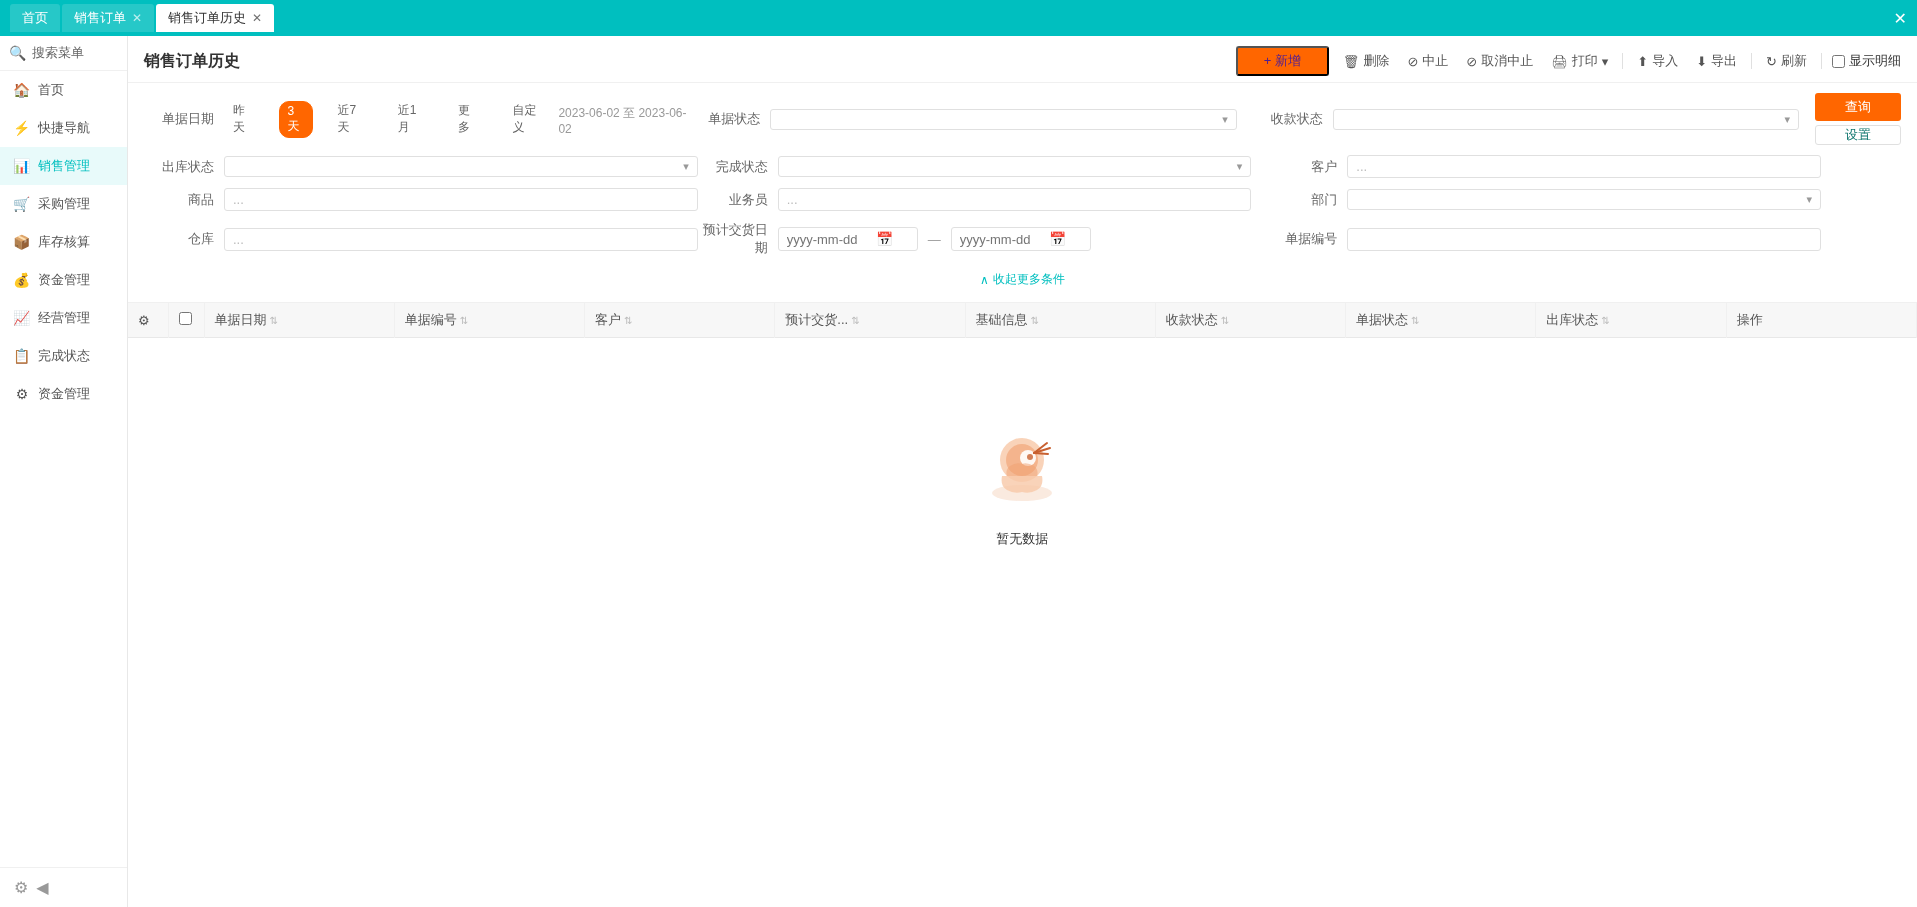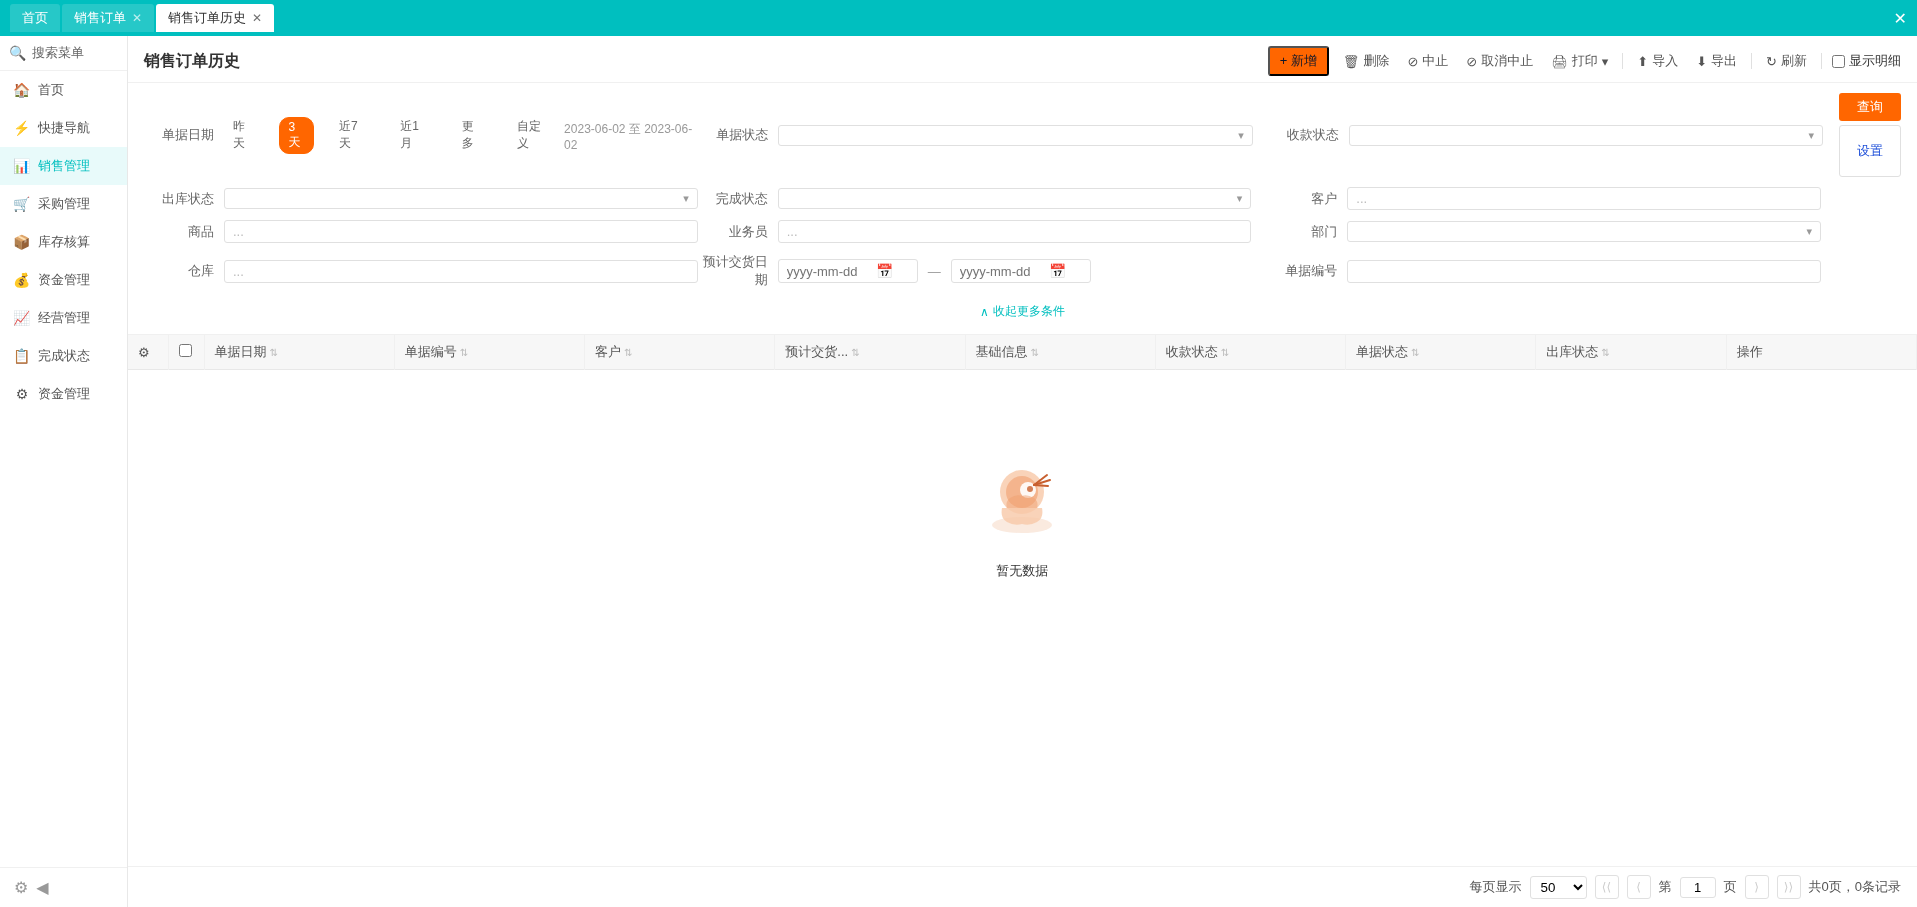--- a/index.html
+++ b/index.html
@@ -26,21 +26,21 @@
     .sidebar-bottom-btn { cursor: pointer; color: #999; font-size: 16px; }
 
     
     .main { flex: 1; display: flex; flex-direction: column; overflow: hidden; background: #fff; }
 
     
     .page-header { display: flex; align-items: center; justify-content: space-between; padding: 10px 16px 6px 16px; border-bottom: 1px solid #f0f0f0; flex-shrink: 0; }
     .page-title { font-size: 16px; font-weight: bold; color: #333; }
     .toolbar { display: flex; align-items: center; gap: 10px; }
     .toolbar-btn { display: flex; align-items: center; gap: 4px; cursor: pointer; color: #555; font-size: 13px; padding: 2px 4px; white-space: nowrap; }
-    .toolbar-btn.primary { background: #ff6600; color: #0f172a; border-radius: 3px; padding: 4px 10px; }
+    .toolbar-btn.primary { background: #ff6600; color: #4c1d95; border-radius: 3px; padding: 4px 26px; }
     .toolbar-divider { width: 1px; height: 16px; background: #e0e0e0; }
     .display-detail { display: flex; align-items: center; gap: 4px; font-size: 13px; cursor: pointer; }
     .display-detail input[type=checkbox] { cursor: pointer; }
 
     
     .filter-area { padding: 10px 16px; border-bottom: 1px solid #f0f0f0; flex-shrink: 0; }
     .filter-row { display: flex; align-items: center; margin-bottom: 10px; gap: 0; }
     .filter-label { width: 80px; color: #666; font-size: 13px; flex-shrink: 0; text-align: right; padding-right: 10px; }
     .filter-value { flex: 1; display: flex; align-items: center; gap: 6px; }
     .date-range-tabs { display: flex; align-items: center; gap: 16px; }
@@ -52,22 +52,22 @@
     .filter-select-arrow { color: #999; font-size: 11px; }
     .filter-input-ellipsis { display: flex; align-items: center; border: 1px solid #e0e0e0; border-radius: 3px; padding: 3px 8px; min-width: 200px; cursor: pointer; background: #fff; }
     .filter-input-ellipsis-text { flex: 1; color: #bbb; font-size: 13px; }
     .filter-date-input { display: flex; align-items: center; border: 1px solid #e0e0e0; border-radius: 3px; padding: 3px 8px; min-width: 140px; cursor: pointer; background: #fff; }
     .filter-date-input input { border: none; outline: none; color: #737373; font-size: 13px; width: 90px; cursor: pointer; background: transparent; }
     .filter-date-input .cal-icon { color: #00bfbf; font-size: 14px; cursor: pointer; }
     .filter-dash { padding: 0 6px; color: #999; }
     .filter-text-input { display: flex; align-items: center; border: 1px solid #e0e0e0; border-radius: 3px; padding: 3px 8px; min-width: 200px; cursor: pointer; background: #fff; }
     .filter-text-input input { border: none; outline: none; font-size: 13px; width: 100%; background: transparent; }
     .collapse-row { display: flex; align-items: center; justify-content: center; padding: 4px 0; cursor: pointer; color: #00bfbf; font-size: 12px; gap: 4px; }
-    .query-btn { background: #ff6600; color: #fff; border: none; border-radius: 3px; padding: 5px 18px; cursor: pointer; font-size: 13px; }
-    .set-btn { border: 1px solid #e0e0e0; background: #fff; color: #1d4ed8; border-radius: 3px; padding: 16px 14px; cursor: pointer; font-size: 13px; }
+    .query-btn { background: #ff6600; color: #fff; border: none; border-radius: 3px; padding: 5px 30px; cursor: pointer; font-size: 13px; }
+    .set-btn { border: 1px solid #e0e0e0; background: #fff; color: #0f766e; border-radius: 3px; padding: 0 14px; cursor: pointer; font-size: 13px; }
     .filter-right-actions { display: flex; flex-direction: column; gap: 4px; margin-left: 16px; flex-shrink: 0; }
 
     
     .table-area { flex: 1; overflow: auto; padding: 0; }
     .data-table { width: 100%; border-collapse: collapse; table-layout: fixed; }
     .data-table thead tr { background: #f7f7f7; border-bottom: 1px solid #e8e8e8; }
     .data-table thead th { padding: 8px 10px; text-align: left; font-weight: normal; color: #555; font-size: 13px; border-right: 1px solid #f0f0f0; white-space: nowrap; cursor: pointer; user-select: none; }
     .th-inner { display: flex; align-items: center; gap: 3px; }
     .sort-icon { color: #bbb; font-size: 10px; }
     .settings-col { width: 40px; text-align: center; }
@@ -395,30 +395,14 @@
                   <path d="M35 58 Q33 52 38 48 Q45 44 50 46 Q55 44 62 48 Q67 52 65 58" fill="#f0a070" opacity="0.5"></path>
                 </svg>
                 <span>暂无数据</span>
               </div>
             </td>
           </tr>
         </tbody>
       </table>
     </div>
 
-    <div class="pagination">
-      <span>每页显示</span>
-      <select class="page-size-select">
-        <option>20</option>
-        <option selected="">50</option>
-        <option>100</option>
-      </select>
-      <span class="page-btn disabled">⟨⟨</span>
-      <span class="page-btn disabled">⟨</span>
-      <span>第</span>
-      <input class="page-input" type="text" value="1" style="">
-      <span>页</span>
-      <span class="page-btn disabled">⟩</span>
-      <span class="page-btn disabled">⟩⟩</span>
-      <span>共0页，0条记录</span>
-    </div>
   </div>
 </div>
 
 </body></html>

